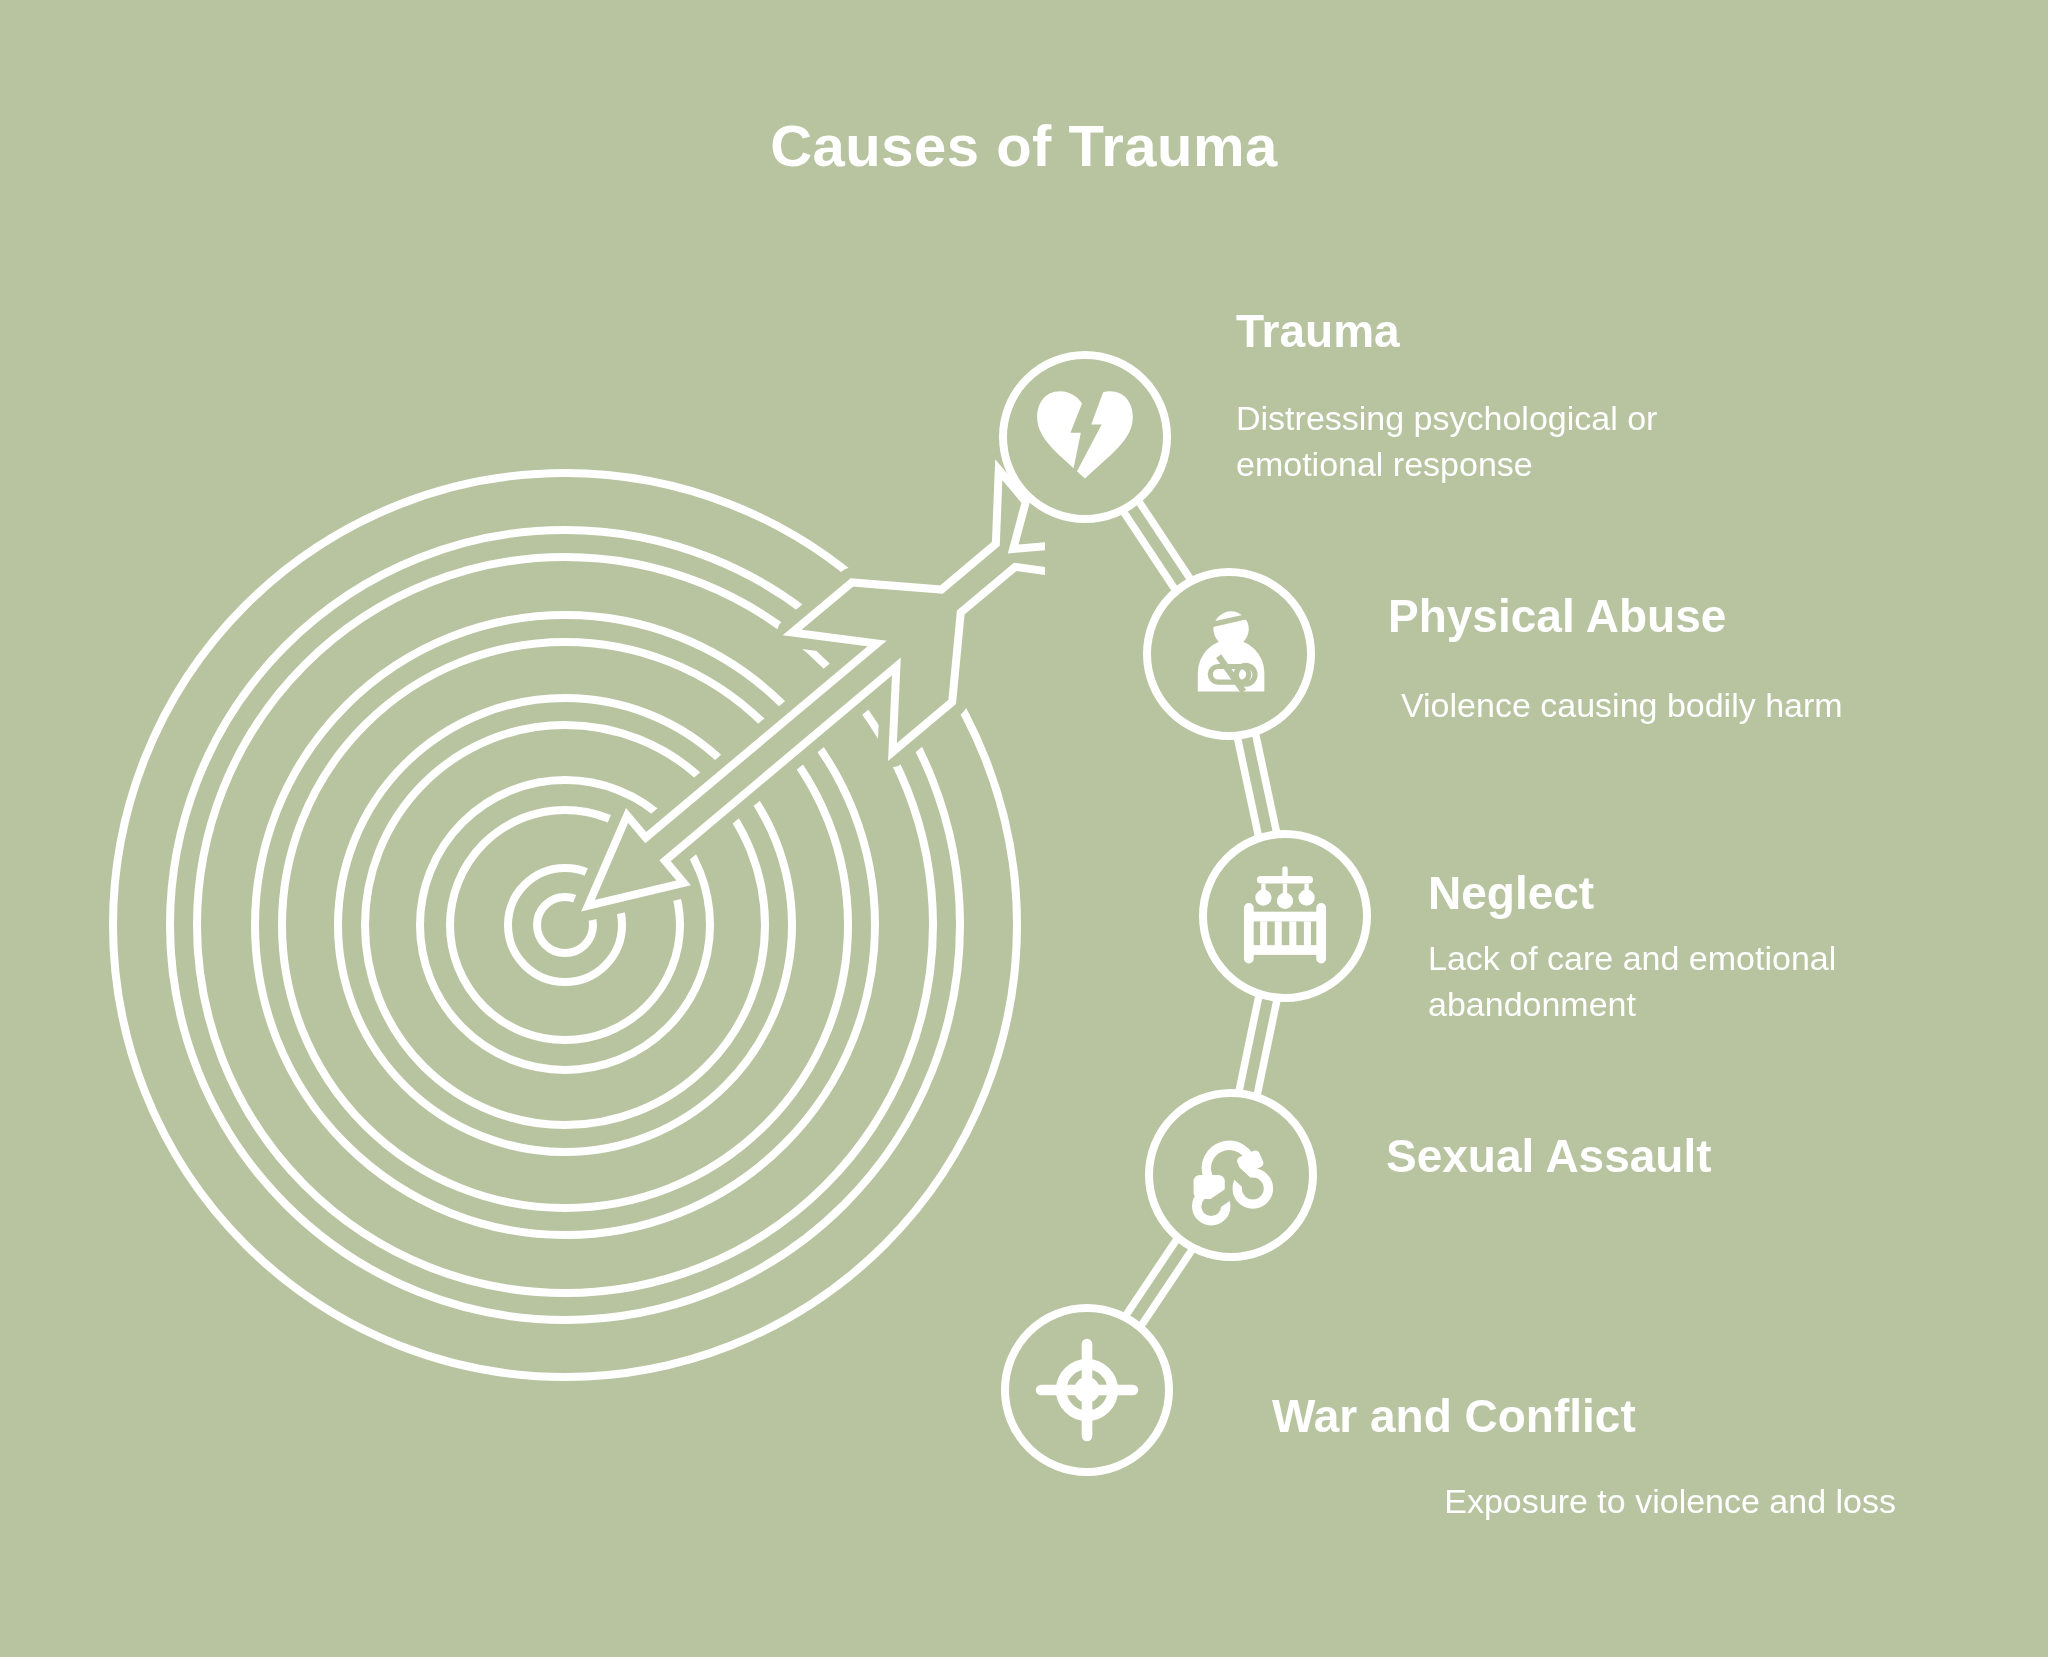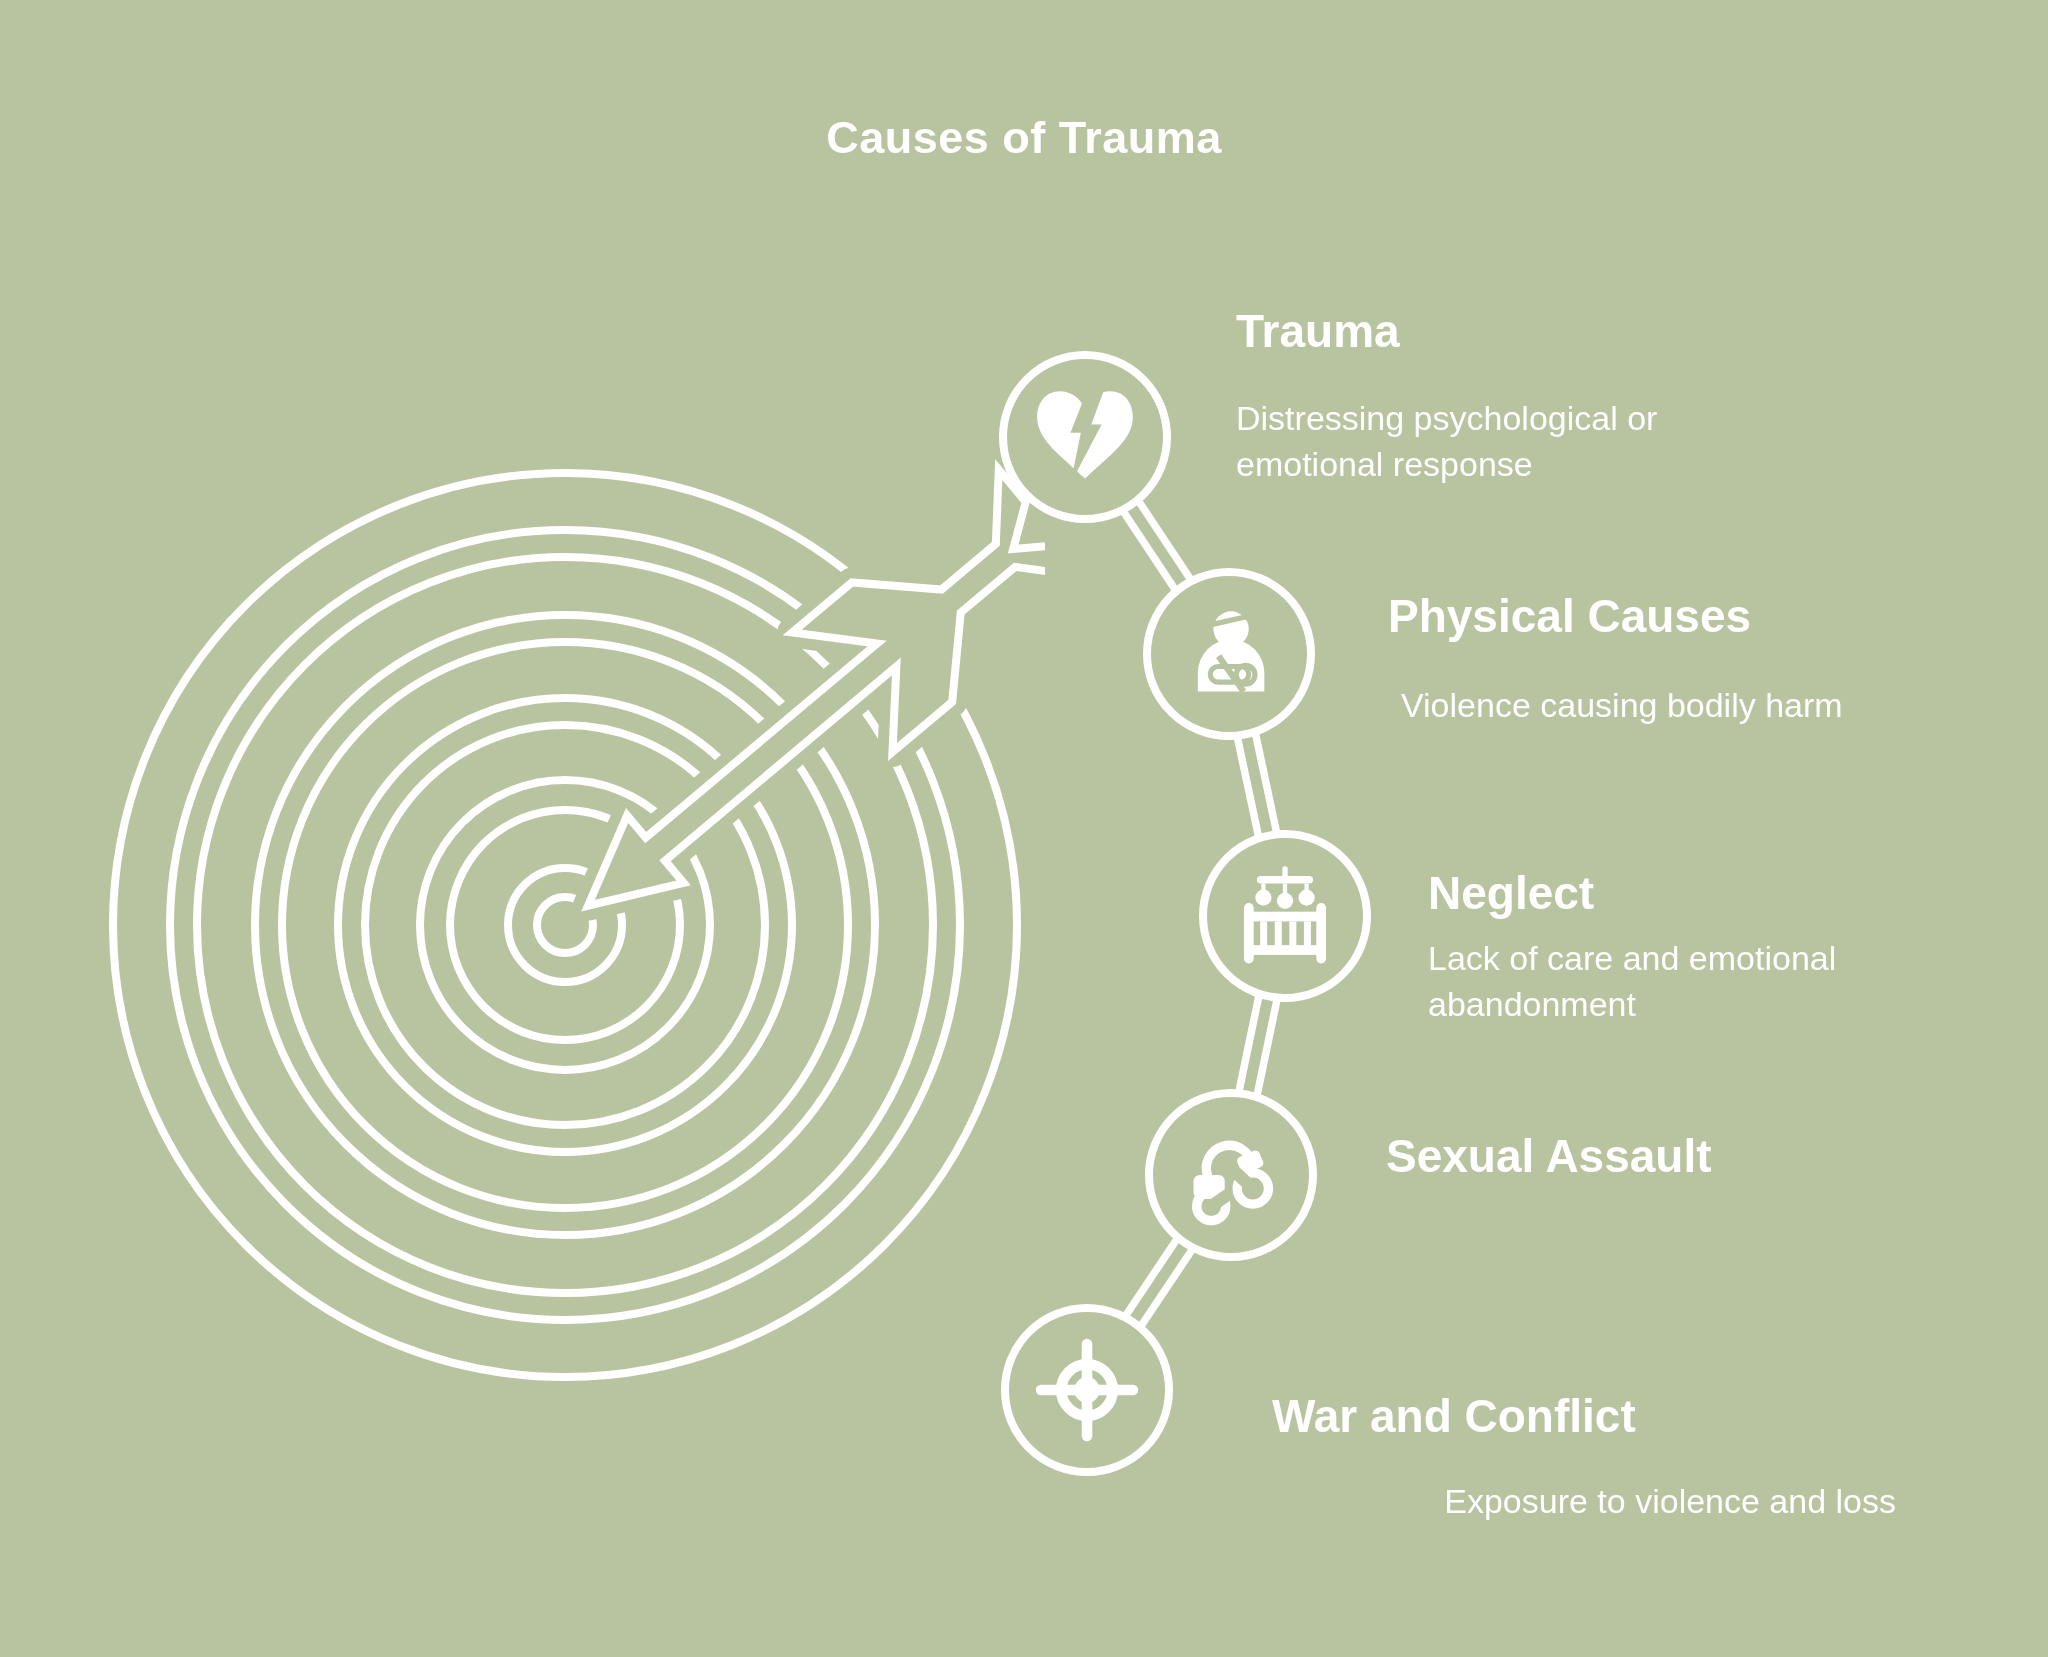--- a/index.html
+++ b/index.html
@@ -9,21 +9,21 @@
     background:#b8c3a0;
     overflow:hidden;
   }
   #stage{
     position:relative;width:2048px;height:1657px;
     background:#b8c3a0;
   }
   .page-title{
     position:absolute;left:0;top:112px;width:2048px;
     text-align:center;
-    font-size:45px;font-weight:bold;color:#ffffff;
+    font-size:58px;font-weight:bold;color:#ffffff;
     letter-spacing:0.5px;
   }
   svg.layer{position:absolute;left:0;top:0;}
   #target-art{position:absolute;left:85px;top:445px;z-index:0;}
   #connectors{position:absolute;left:0;top:0;z-index:1;}
   .node-circle{
     position:absolute;width:172px;height:172px;
     box-sizing:border-box;border:8px solid #ffffff;border-radius:50%;
     background:#b8c3a0;z-index:2;
     display:flex;align-items:center;justify-content:center;
@@ -153,21 +153,21 @@
       <circle cx="50" cy="50" r="23" fill="none" stroke="#ffffff" stroke-width="9.5"></circle>
       <line x1="50" y1="9" x2="50" y2="91" stroke="#ffffff" stroke-width="9.5" stroke-linecap="round"></line>
       <line x1="9" y1="50" x2="91" y2="50" stroke="#ffffff" stroke-width="9.5" stroke-linecap="round"></line>
       <circle cx="50" cy="50" r="11.5" fill="#ffffff"></circle>
     </svg>
   </div>
 
   <div class="item-text item-title t1">Trauma</div>
   <div class="item-desc d1">Distressing psychological or emotional response</div>
 
-  <div class="item-text item-title t2">Physical Causes</div>
+  <div class="item-text item-title t2">Physical Abuse</div>
   <div class="item-desc d2">Violence causing bodily harm</div>
 
   <div class="item-text item-title t3">Neglect</div>
   <div class="item-desc d3">Lack of care and emotional abandonment</div>
 
   <div class="item-text item-title t4">Sexual Assault</div>
 
   <div class="item-text item-title t5">War and Conflict</div>
   <div class="item-desc d5">Exposure to violence and loss</div>
 

